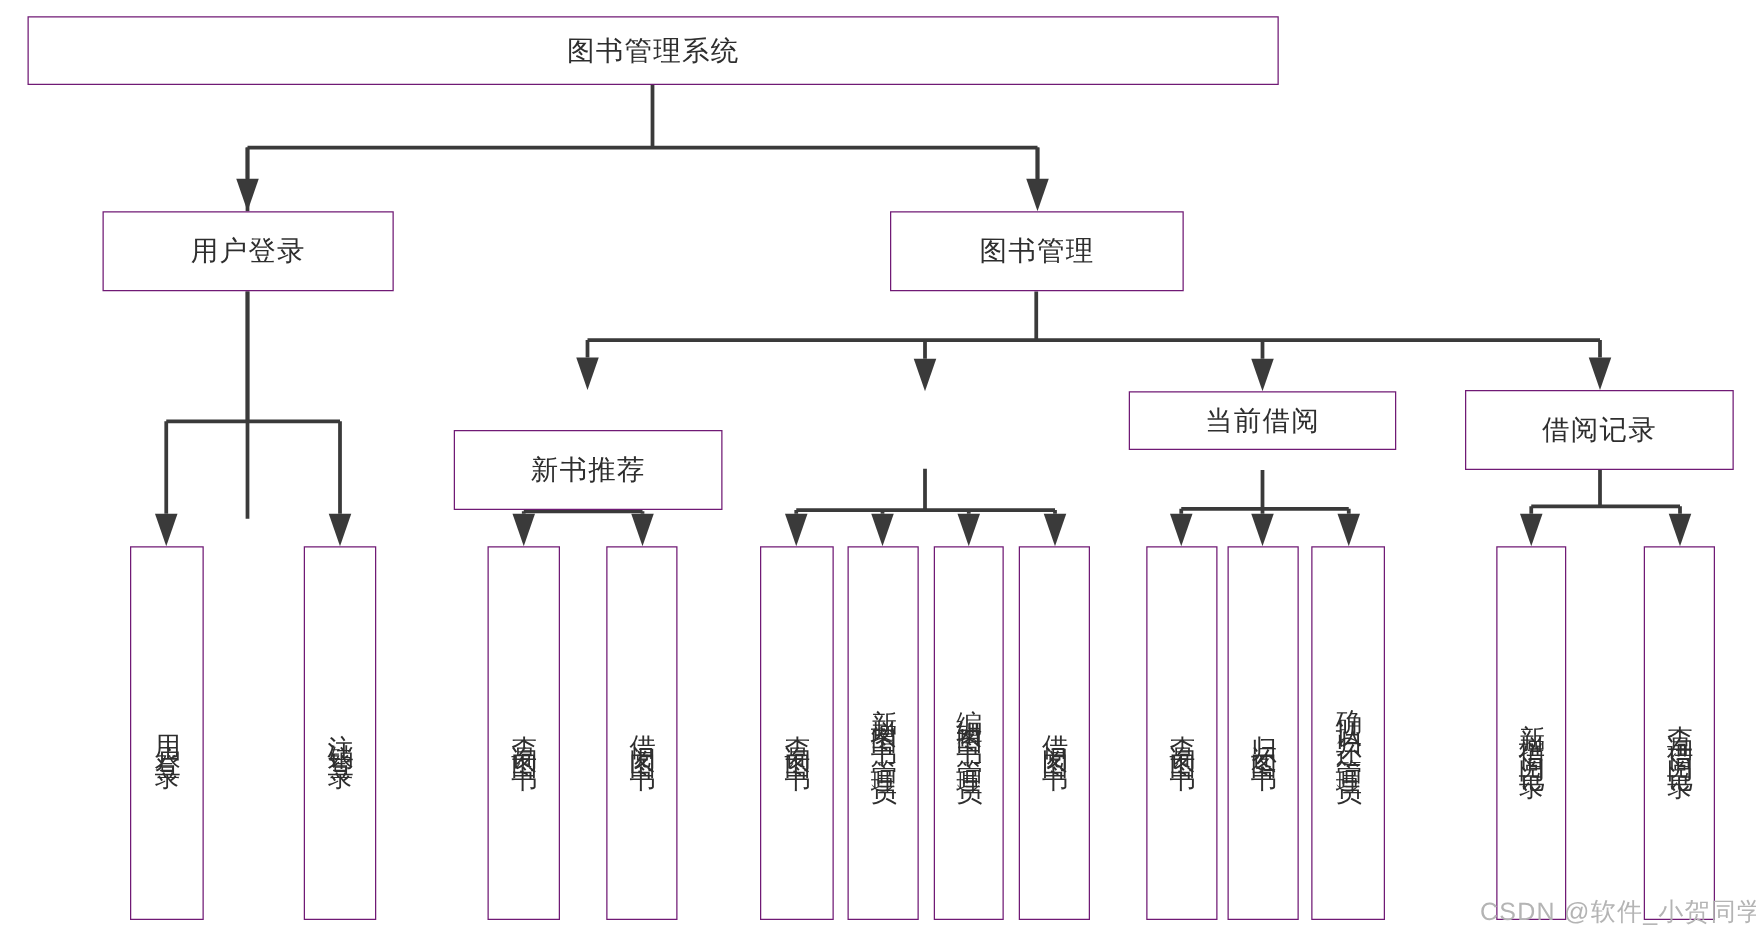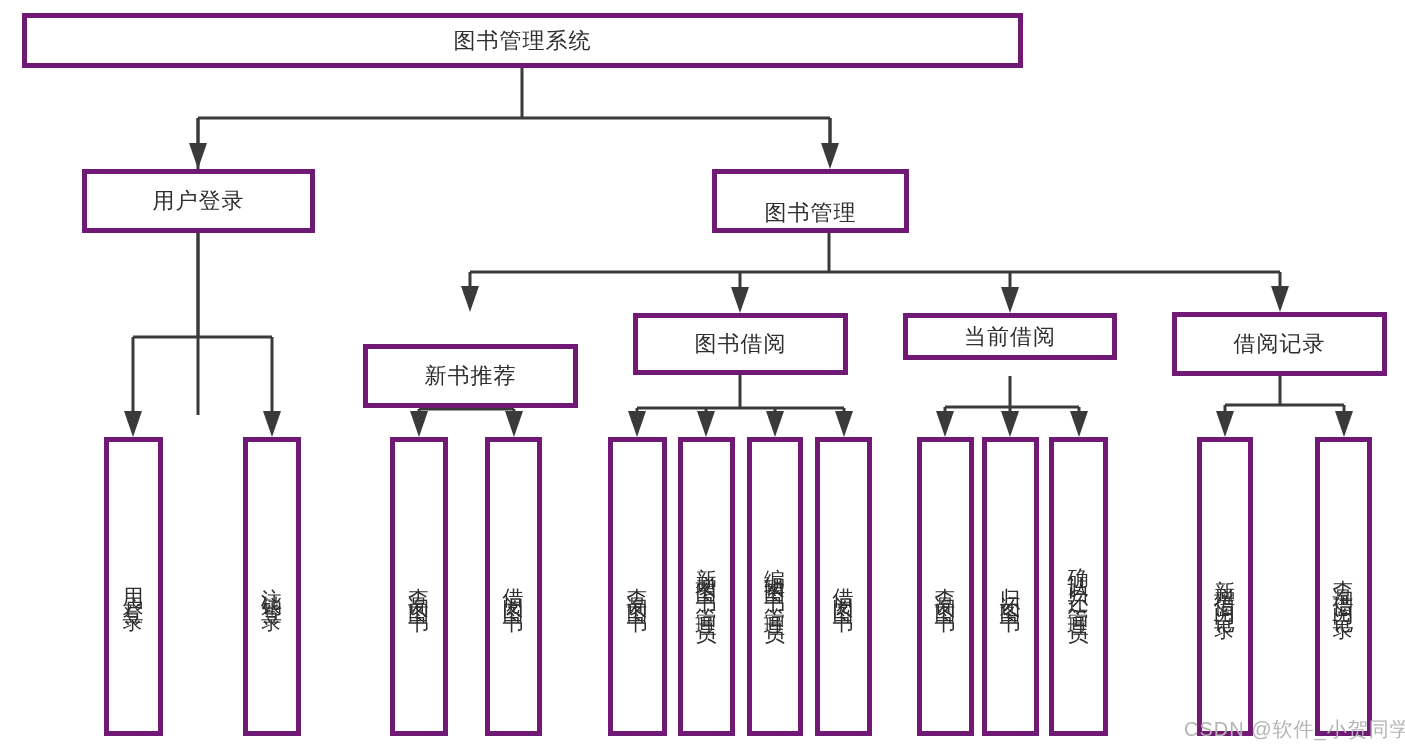--- a/index.html
+++ b/index.html
@@ -13,21 +13,21 @@
   }
   .connectors {
     position: absolute;
     left: 0; top: 0;
     width: 1405px; height: 747px;
     pointer-events: none;
   }
   .node {
     position: absolute;
     box-sizing: border-box;
-    border: 5px solid #701a75;
+    border: 1px solid #701a75;
     background: #ffffff;
     display: flex;
     align-items: center;
     justify-content: center;
     color: #2e2e2e;
     z-index: 2;
   }
   .node.h { font-size: 22px; letter-spacing: 1px; }
   .node.root { font-size: 22px; }
   .node.leaf .v-text {
@@ -94,29 +94,26 @@
     <polygon class="arrowhead" points="1335,411 1353,411 1344,437"></polygon>
   </svg>
 
   <div class="node root h" style="left:22px; top:13px; width:1001px; height:55px;">
     <span>图书管理系统</span>
   </div>
 
   <div class="node h" style="left:82px; top:169px; width:233px; height:64px;">
     <span>用户登录</span>
   </div>
-  <div class="node h" style="left:712px; top:169px; width:197px; height:64px;align-items:flex-end;">
+  <div class="node h" style="left:712px; top:169px; width:235px; height:64px;">
     <span>图书管理</span>
   </div>
 
   <div class="node h" style="left:363px; top:312px; width:215px; height:64px;margin-top:32px;">
     <span>新书推荐</span>
-  </div>
-  <div class="node h" style="left:633px; top:313px; width:215px; height:62px;">
-    <span>图书借阅</span>
   </div>
   <div class="node h" style="left:903px; top:313px; width:214px; height:47px;">
     <span>当前借阅</span>
   </div>
   <div class="node h" style="left:1172px; top:312px; width:215px; height:64px;">
     <span>借阅记录</span>
   </div>
 
   <div class="node leaf" style="left:104px; top:437px; width:59px; height:299px;">
     <span class="v-text">用户登录</span>

